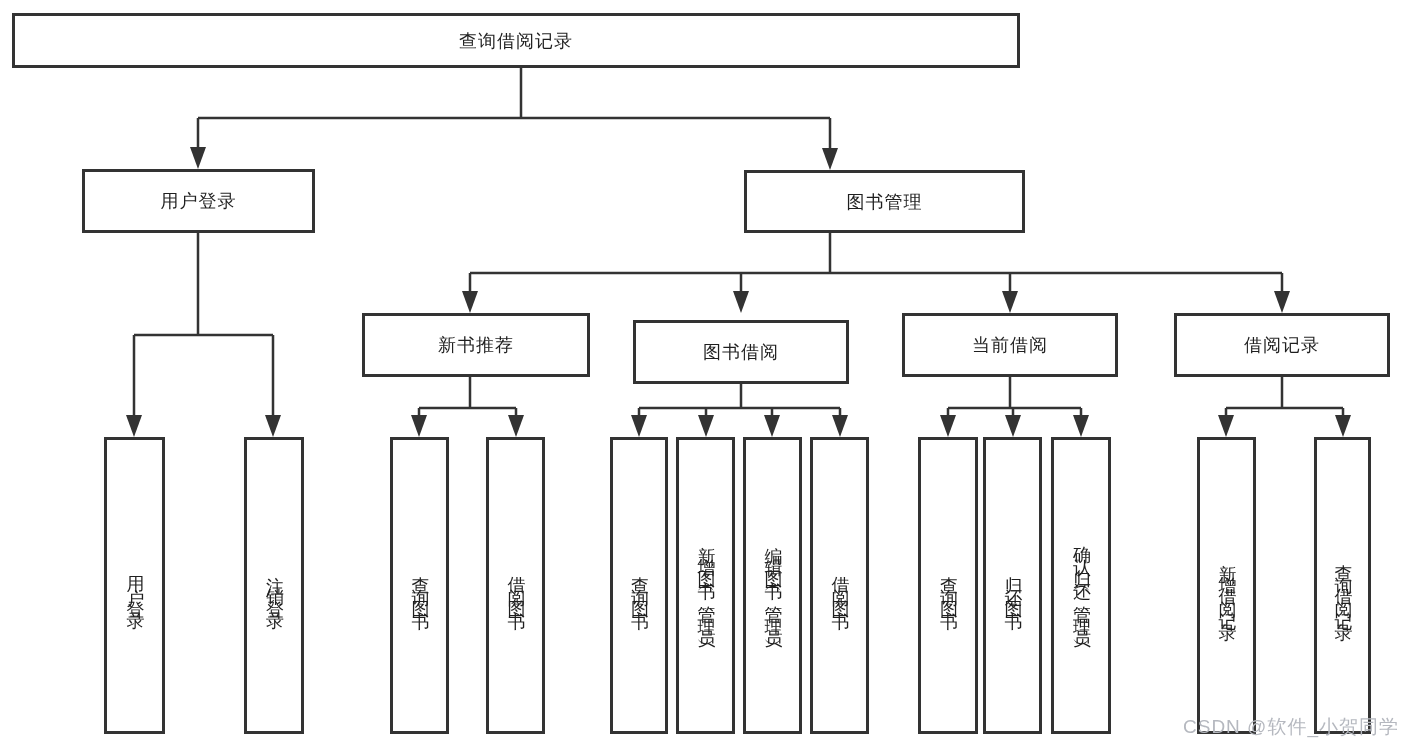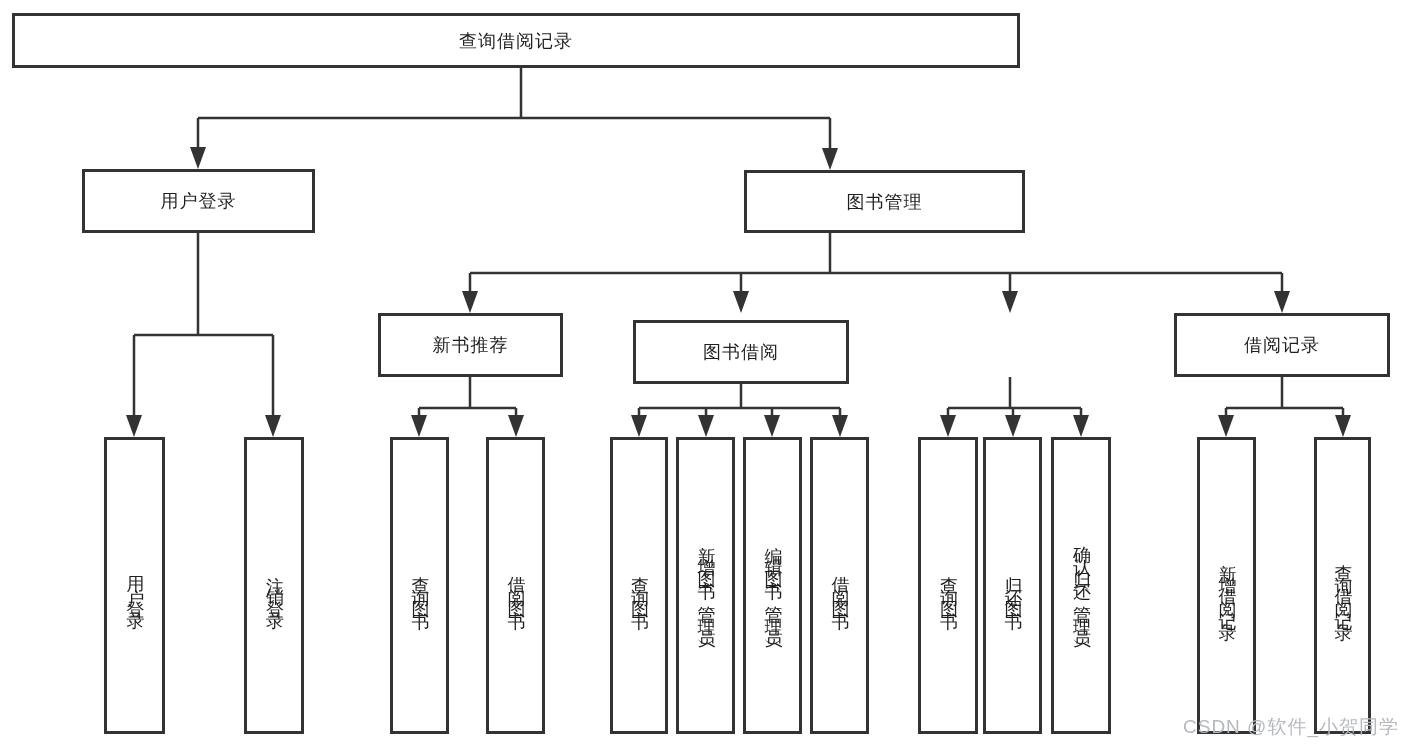--- a/index.html
+++ b/index.html
@@ -98,25 +98,28 @@
     <span>查询借阅记录</span>
   </div>
 
   <div class="box" style="left:82px; top:169px; width:233px; height:64px;">
     <span>用户登录</span>
   </div>
   <div class="box" style="left:744px; top:170px; width:281px; height:63px;align-items:center;">
     <span>图书管理</span>
   </div>
 
-  <div class="box" style="left:378px; top:313px; width:185px; height:64px;">
+  <div class="box" style="left:362px; top:313px; width:228px; height:64px;">
     <span>新书推荐</span>
   </div>
   <div class="box" style="left:633px; top:320px; width:216px; height:64px;">
     <span>图书借阅</span>
+  </div>
+  <div class="box" style="left:902px; top:313px; width:216px; height:64px;">
+    <span>当前借阅</span>
   </div>
   <div class="box" style="left:1174px; top:313px; width:216px; height:64px;text-align:right;">
     <span>借阅记录</span>
   </div>
 
   <div class="box leaf" style="left:104px; top:437px; width:61px; height:297px;">
     <span class="vlabel">用户登录</span>
   </div>
   <div class="box leaf" style="left:244px; top:437px; width:60px; height:297px;">
     <span class="vlabel">注销登录</span>

